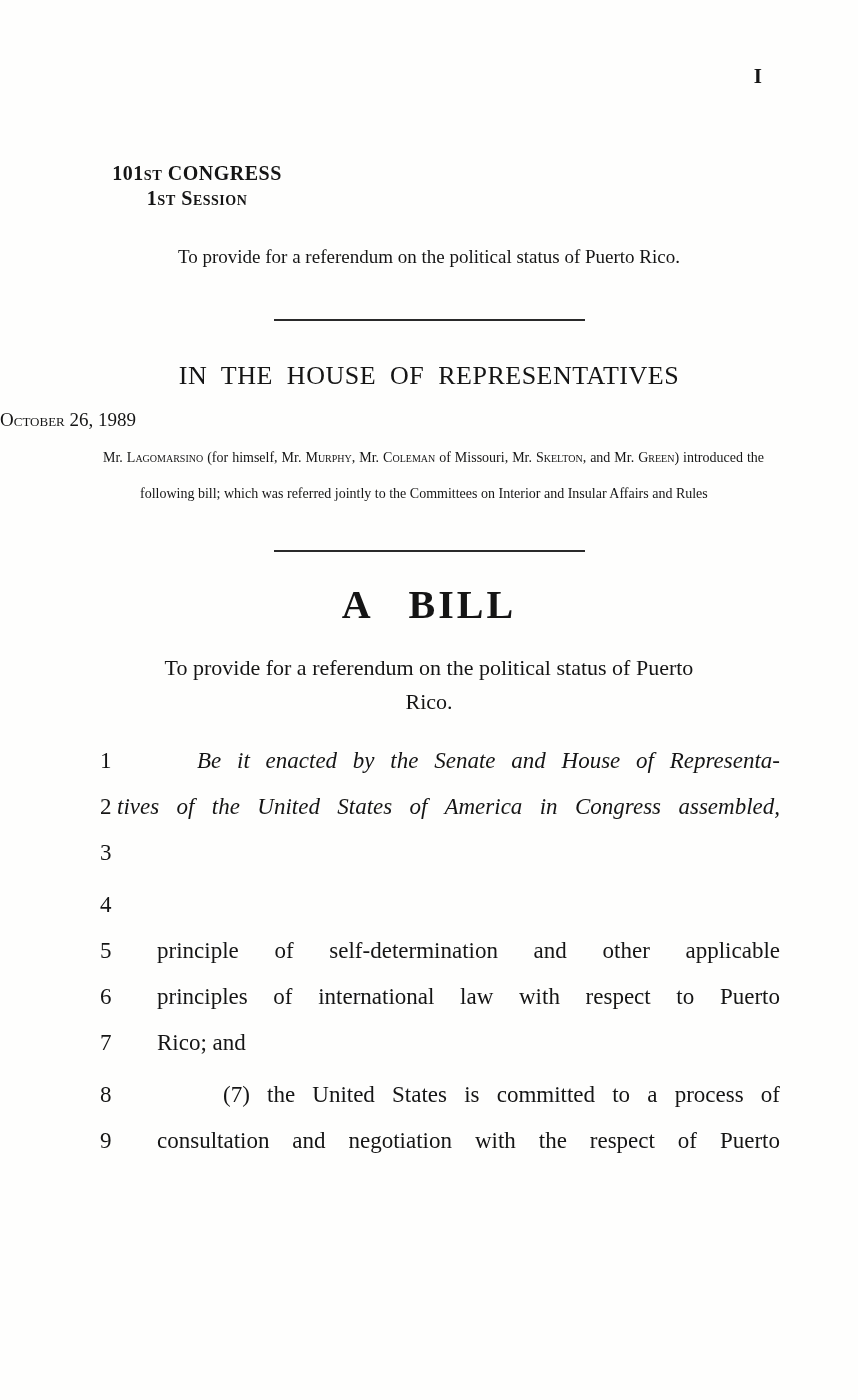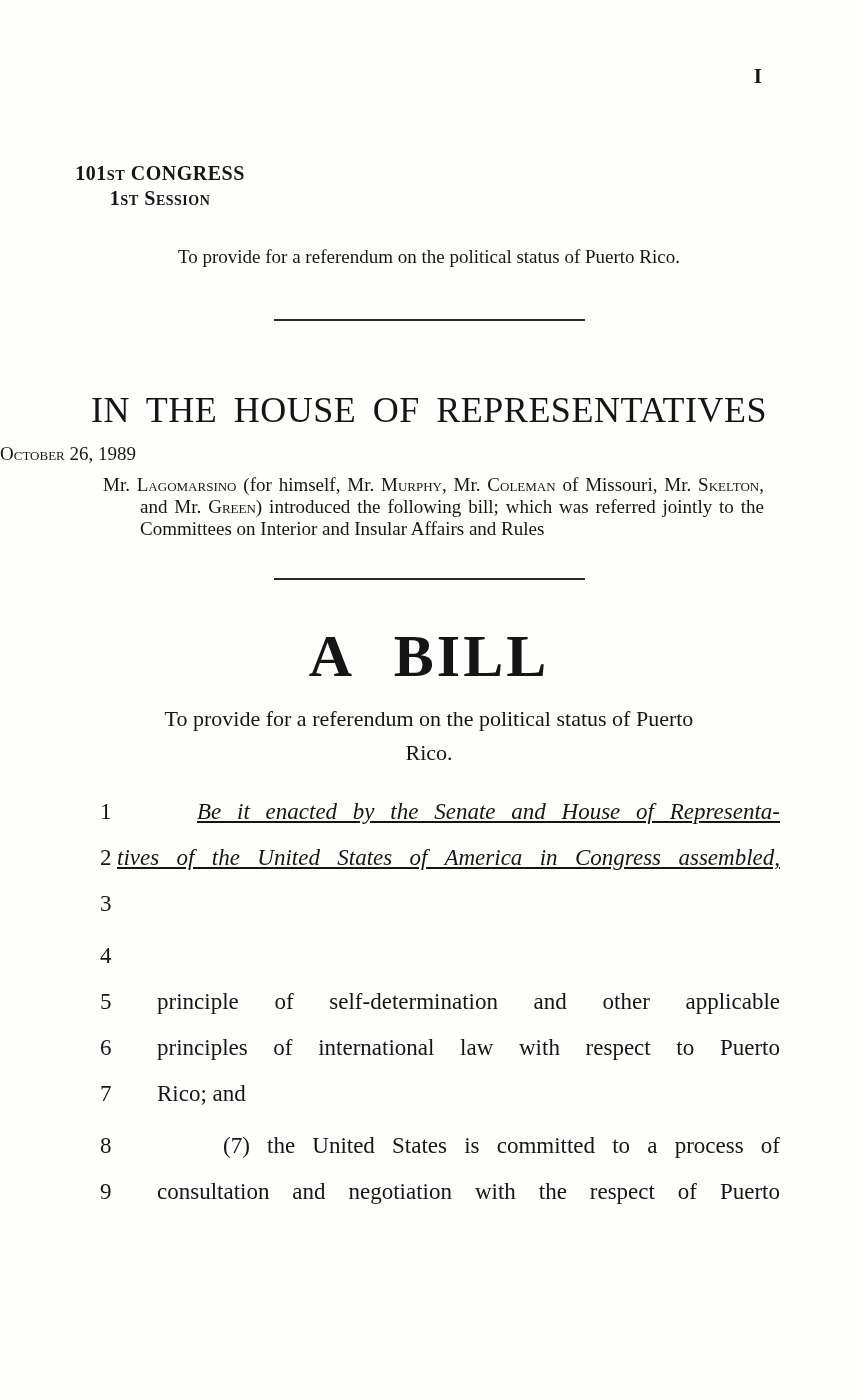--- a/index.html
+++ b/index.html
@@ -16,21 +16,21 @@
   .folio {
     position: absolute;
     top: 64px;
     right: 96px;
     font-size: 21px;
     font-weight: bold;
   }
   .header {
     display: flex;
     align-items: center;
-    margin: 150px 78px 0 69px;
+    margin: 150px 78px 0 106px;
   }
   .congress-block {
     width: 182px;
     text-align: center;
     font-size: 20px;
     line-height: 23px;
     font-weight: bold;
     padding-top: 12px;
     letter-spacing: 0.5px;
   }
@@ -57,44 +57,44 @@
   .rule {
     width: 311px;
     height: 2px;
     background: #2a2a2a;
     margin-left: auto;
     margin-right: auto;
   }
   .rule-top { margin-top: 51px; }
   .rule-mid { margin-top: 38px; }
   .chamber-heading {
-    margin-top: 74px;
+    margin-top: 40px;
     text-align: center;
-    font-size: 36px;
+    font-size: 26px;
     line-height: 30px;
     word-spacing: 7px;
     letter-spacing: 0.5px;
   }
   .date-line {
     margin-top: 17px;
     font-size: 19px;
     line-height: 24px;
   }
   .sponsor {
     margin: 8px 94px 0 103px;
-    font-size: 19px;
-    line-height: 22px;
+    font-size: 14px;
+    line-height: 36px;
     text-align: justify;
     padding-left: 37px;
     text-indent: -37px;
   }
   .bill-heading {
-    margin-top: 48px;
+    margin-top: 25px;
     text-align: center;
-    font-size: 60px;
+    font-size: 40px;
     line-height: 56px;
     font-weight: bold;
     letter-spacing: 3px;
     word-spacing: 24px;
   }
   .long-title {
     margin-top: 18px;
     text-align: center;
     font-size: 22px;
     line-height: 34px;
@@ -109,21 +109,21 @@
   }
   .bline .num {
     width: 17px;
     flex: none;
   }
   .bline .txt {
     flex: 1;
     margin-right: 78px;
   }
   .txt.j { text-align: justify; text-align-last: justify; }
-  .txt.it { font-style: italic; text-decoration: underline; }
+  .txt.it { font-style: italic; }
   .txt.ind-enact { padding-left: 80px; }
   .txt.ind-first { padding-left: 106px; }
   .txt.ind-cont { padding-left: 40px; }
   .bline.parabreak { margin-top: 6px; }
 </style>
 </head>
 <body>
 
 <div class="page">
 

